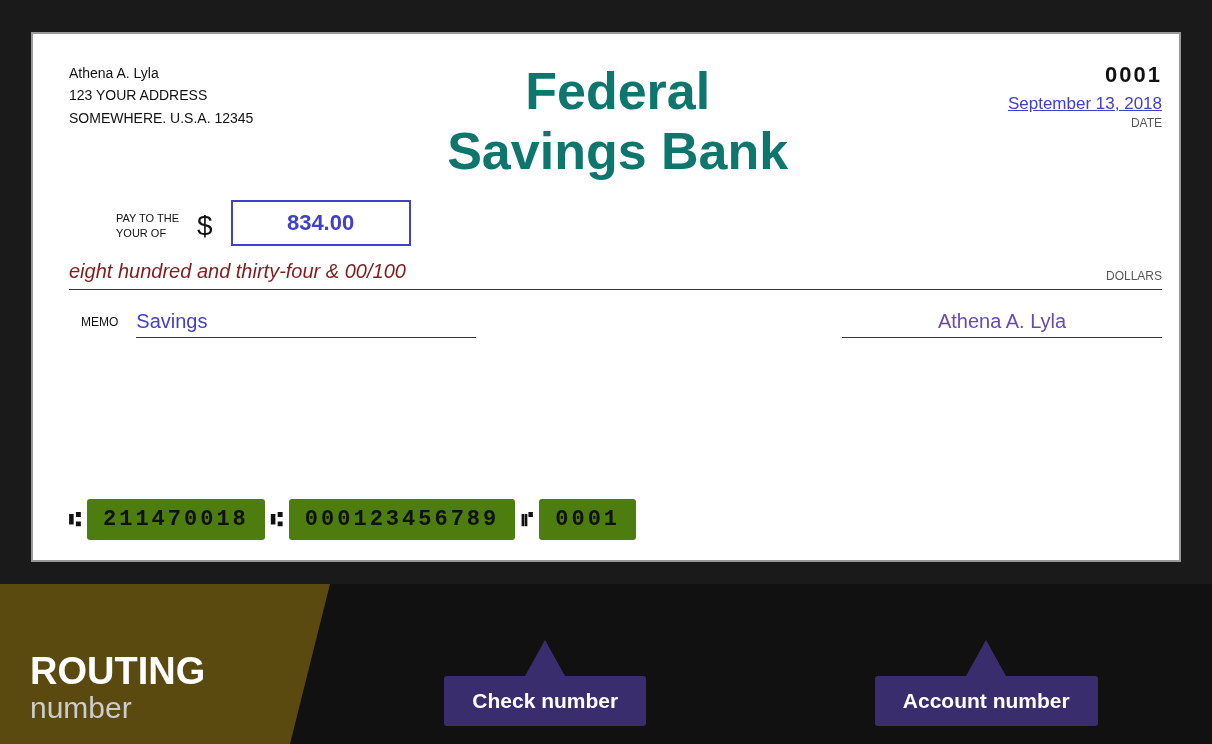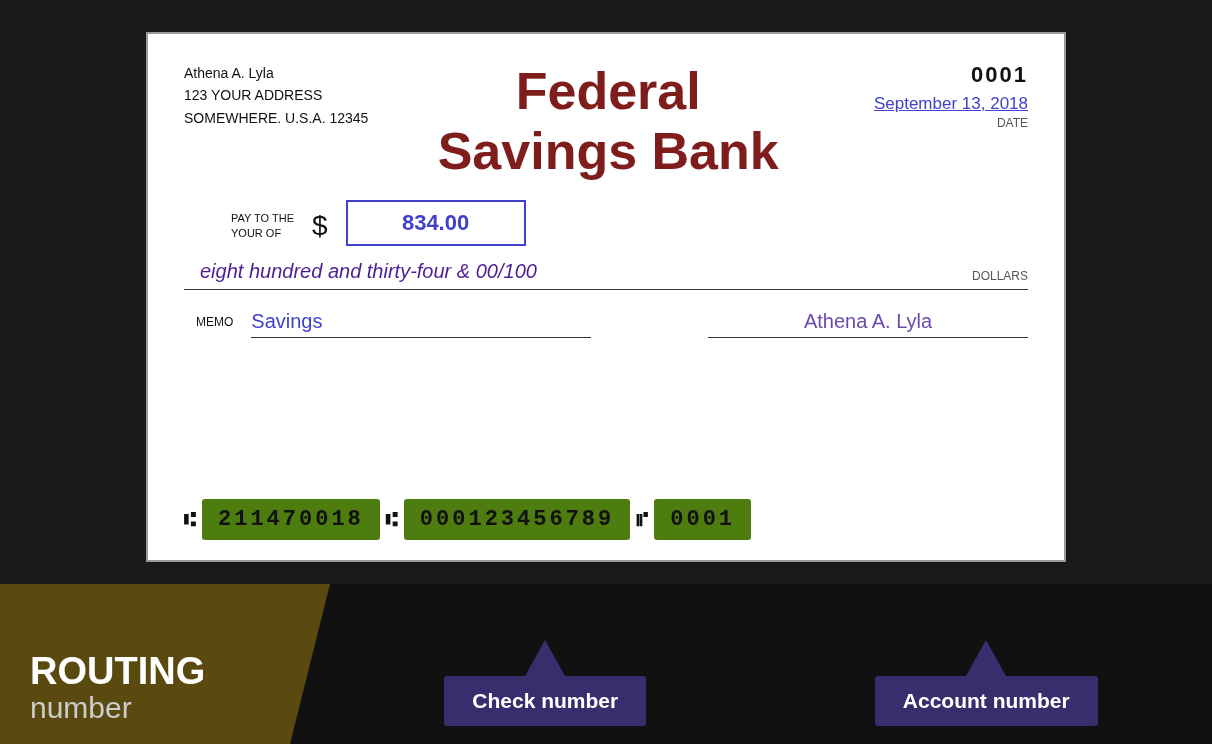--- a/index.html
+++ b/index.html
@@ -19,23 +19,23 @@
       flex: 1;
       display: flex;
       align-items: center;
       justify-content: center;
       padding: 20px 30px 10px 30px;
     }
 
     .check {
       background: #ffffff;
       border: 2px solid #999;
-      width: 920px;
+      width: 1150px;
       height: 530px;
-      padding: 28px 36px 20px 36px;
+      padding: 28px 17px 20px 36px;
       position: relative;
       display: flex;
       flex-direction: column;
     }
 
     
     .check-row1 {
       display: flex;
       align-items: flex-start;
       justify-content: space-between;
@@ -44,21 +44,21 @@
 
     .sender-info {
       font-size: 14px;
       line-height: 1.6;
       color: #111;
     }
 
     .bank-name {
       font-size: 52px;
       font-weight: bold;
-      color: #7f1d1d;
+      color: #0f766e;
       text-align: center;
       line-height: 1.15;
       flex: 1;
       margin: 0 20px;
     }
 
     .check-top-right {
       text-align: right;
       min-width: 180px;
     }
@@ -140,23 +140,22 @@
       display: flex;
       align-items: flex-end;
       margin-bottom: 20px;
       border-bottom: 1.5px solid #333;
       padding-bottom: 6px;
       justify-content: space-between;
     }
 
     .written-amount {
       font-size: 20px;
-      color: #4c1d95;
+      color: #7f1d1d;
       font-style: italic;
-      margin-left: 16px;
     }
 
     .dollars-label {
       font-size: 12px;
       color: #555;
       align-self: flex-end;
     }
 
     
     .check-row4 {

